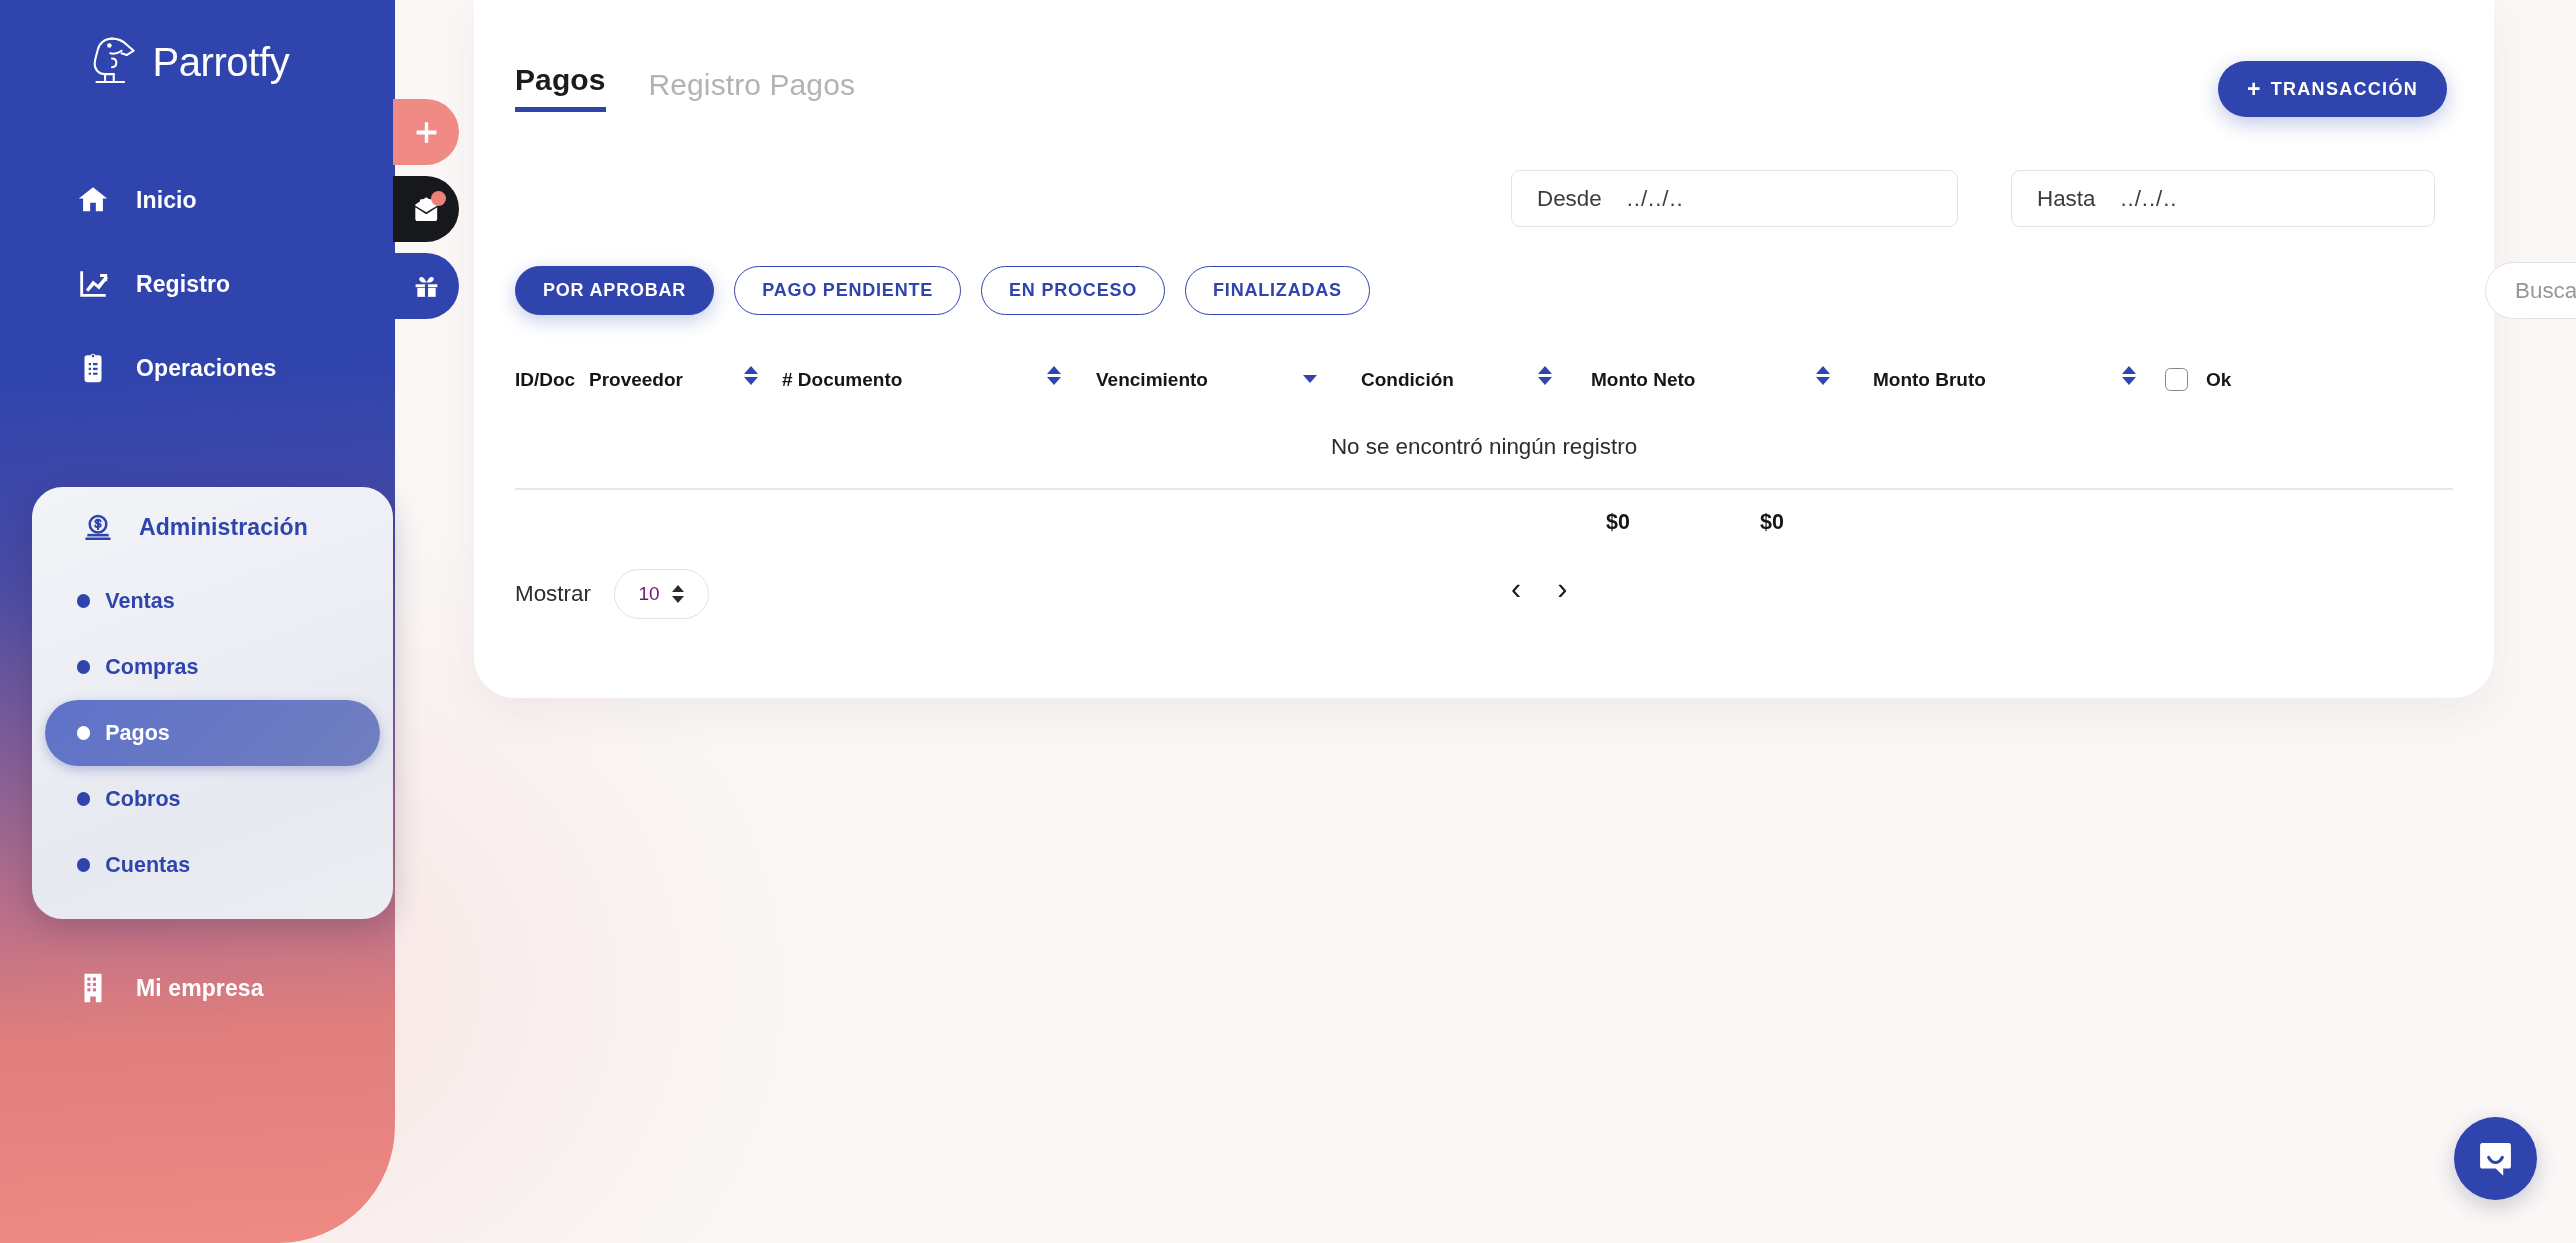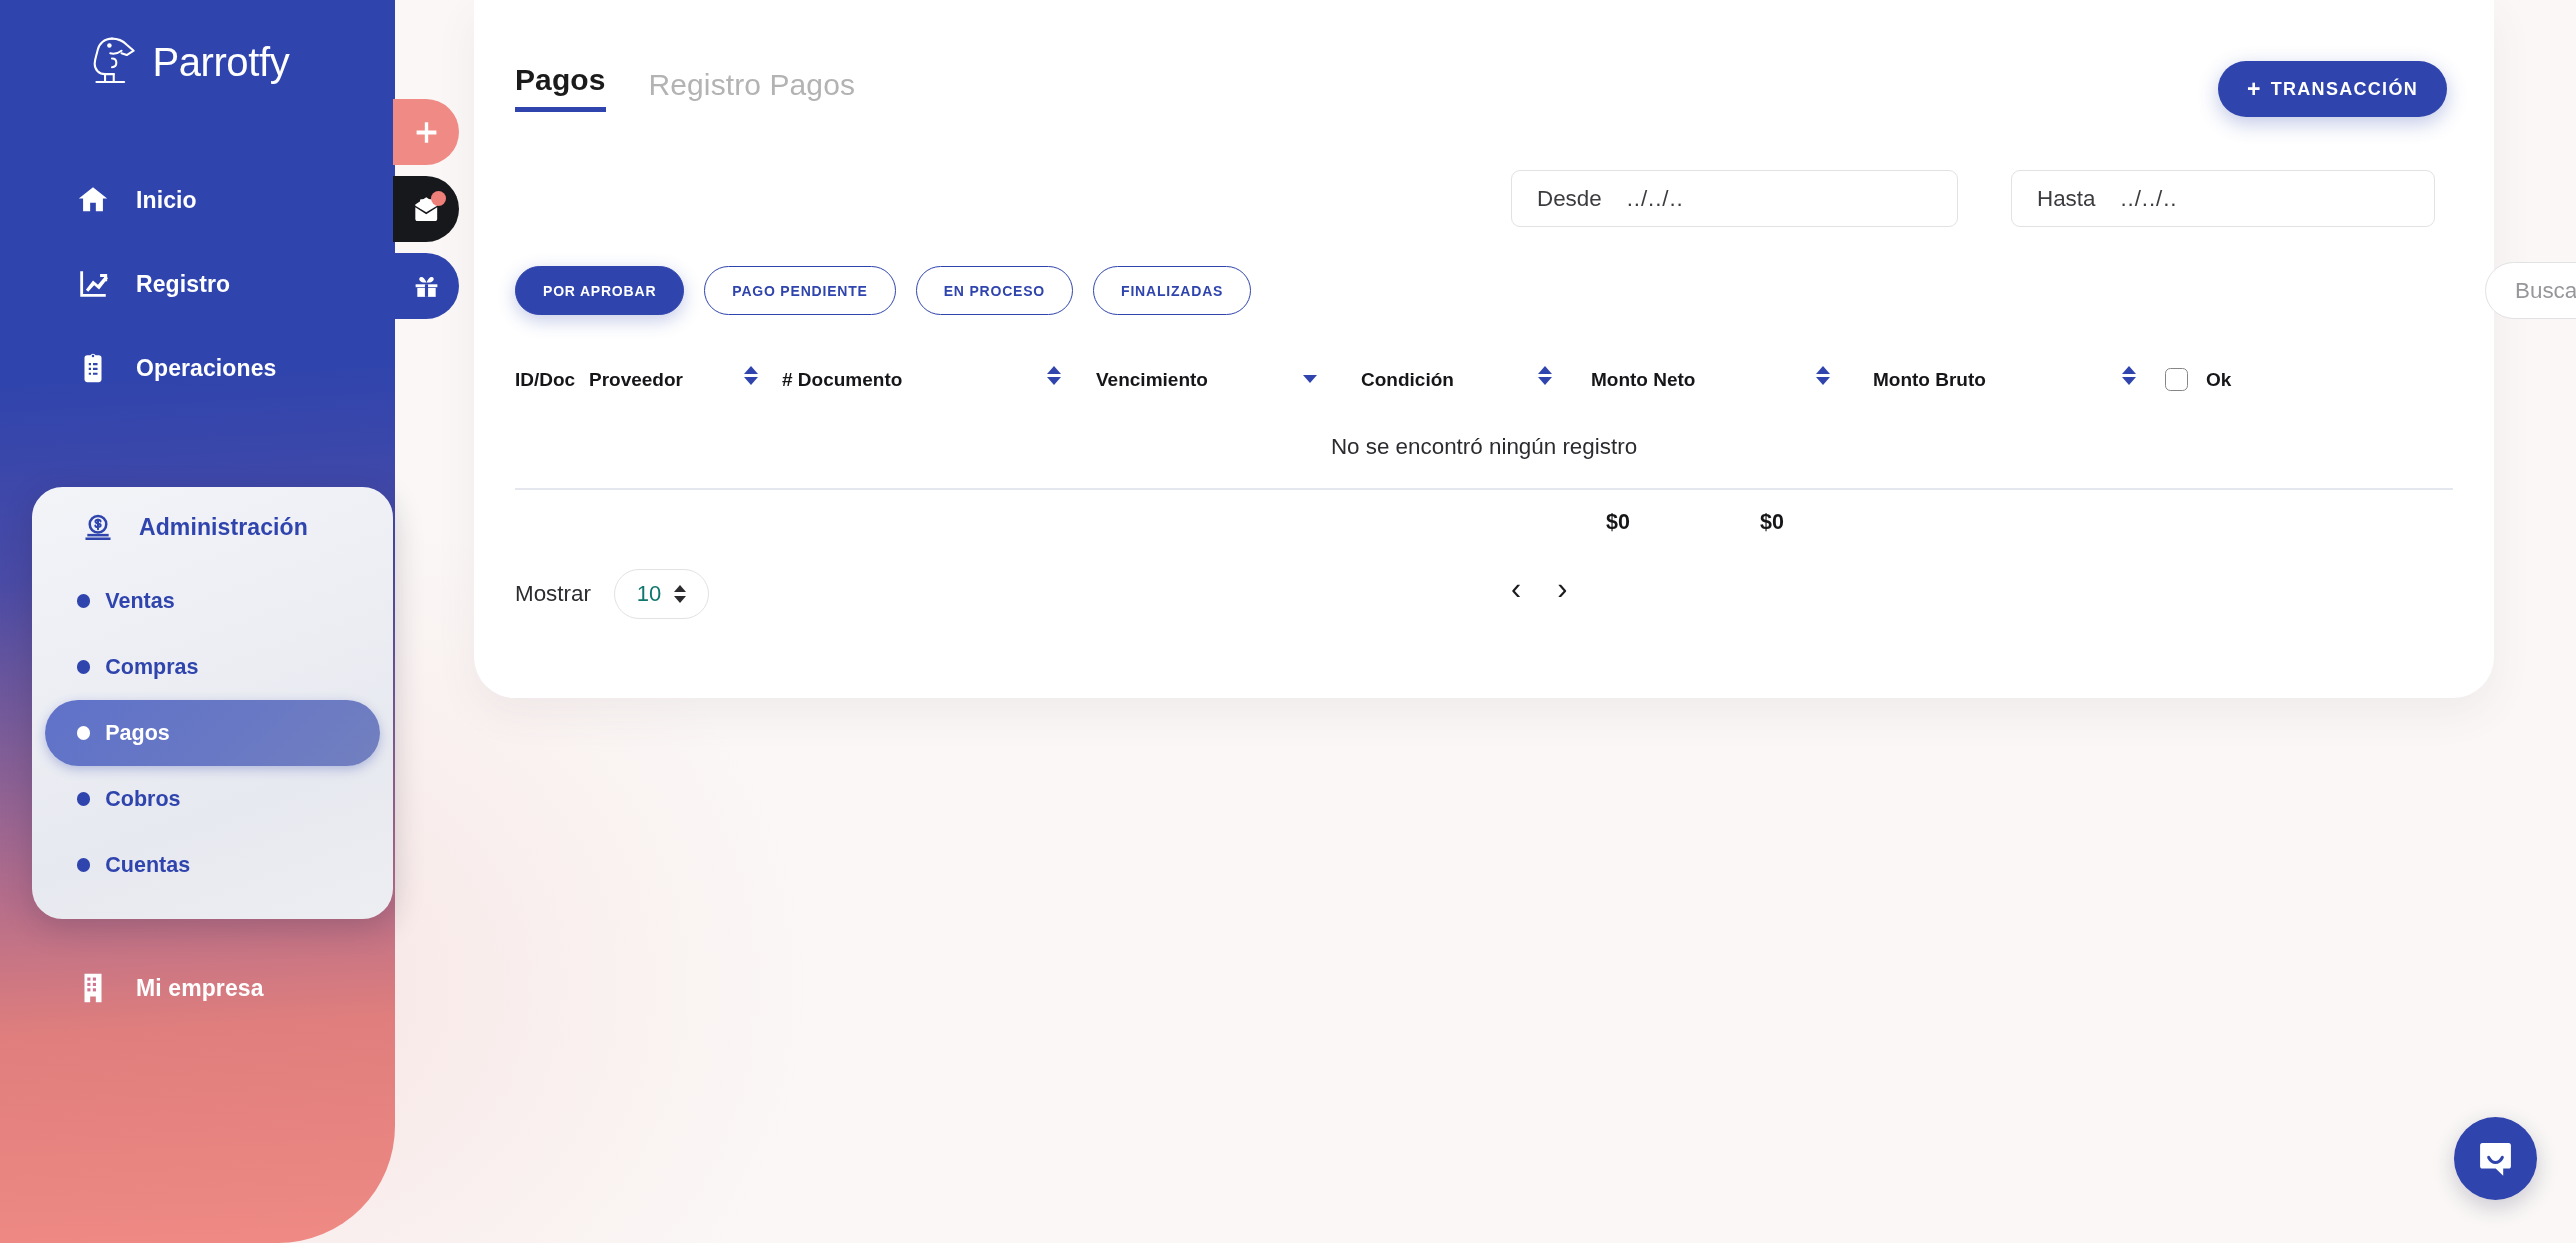--- a/index.html
+++ b/index.html
@@ -241,21 +241,21 @@
     gap: 20px;
   }
   .pill {
     height: 49px;
     padding: 0 27px;
     border-radius: 27px;
     border: 1.6px solid #2f44ad;
     background: #ffffff;
     color: #2f44ad;
     font-family: "Liberation Sans", sans-serif;
-    font-size: 14px;
+    font-size: 18px;
     font-weight: 700;
     letter-spacing: 0.8px;
     display: flex;
     align-items: center;
     cursor: pointer;
     white-space: nowrap;
   }
   .pill.active {
     background: #2f44ad;
     color: #ffffff;
@@ -394,21 +394,21 @@
     width: 95px; height: 50px;
     border: 1.4px solid #e2e2e4;
     border-radius: 25px;
     background: #fff;
     display: flex;
     align-items: center;
     justify-content: center;
     gap: 12.6px;
     cursor: pointer;
   }
-  .page-size span { font-size: 22px; color: #0f766e; }
+  .page-size span { font-size: 19px; color: #701a75; }
   .stepper { display: flex; flex-direction: column; gap: 3.6px; align-items: center; }
   .st-up {
     width:0;height:0;border-left:6.3px solid transparent;border-right:6.3px solid transparent;border-bottom:7.2px solid #2c2c30;
   }
   .st-dn {
     width:0;height:0;border-left:6.3px solid transparent;border-right:6.3px solid transparent;border-top:7.2px solid #2c2c30;
   }
 
   .pager {
     position: absolute;

